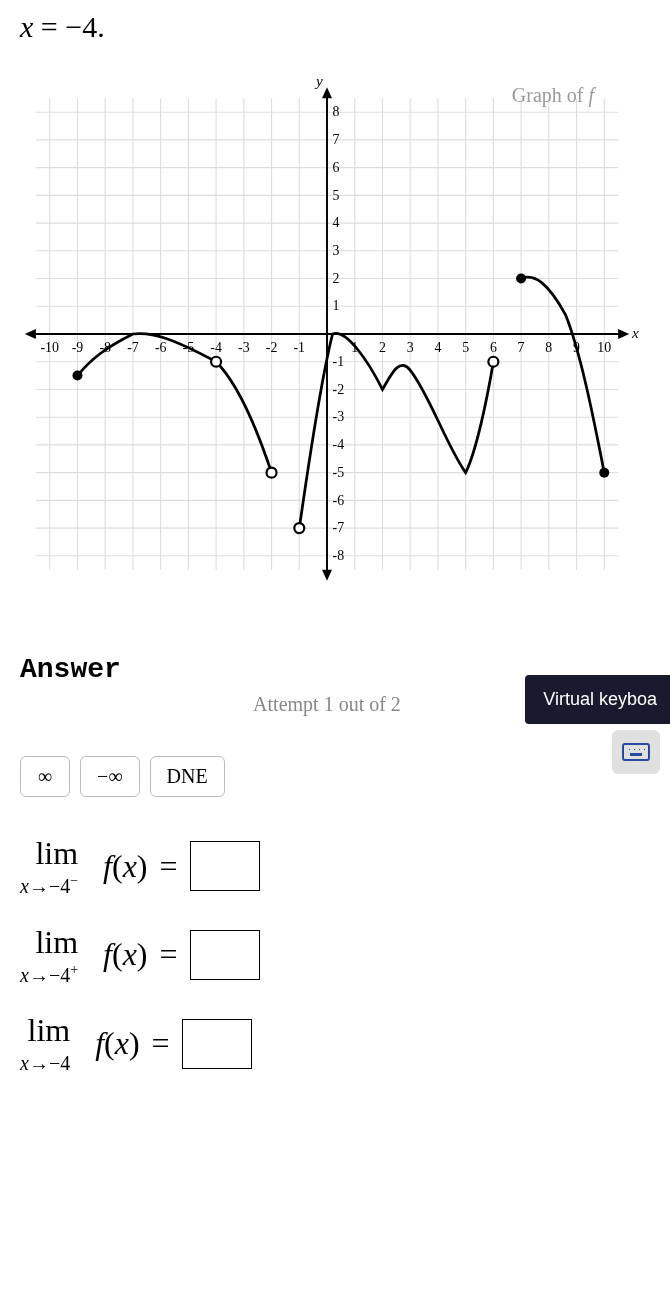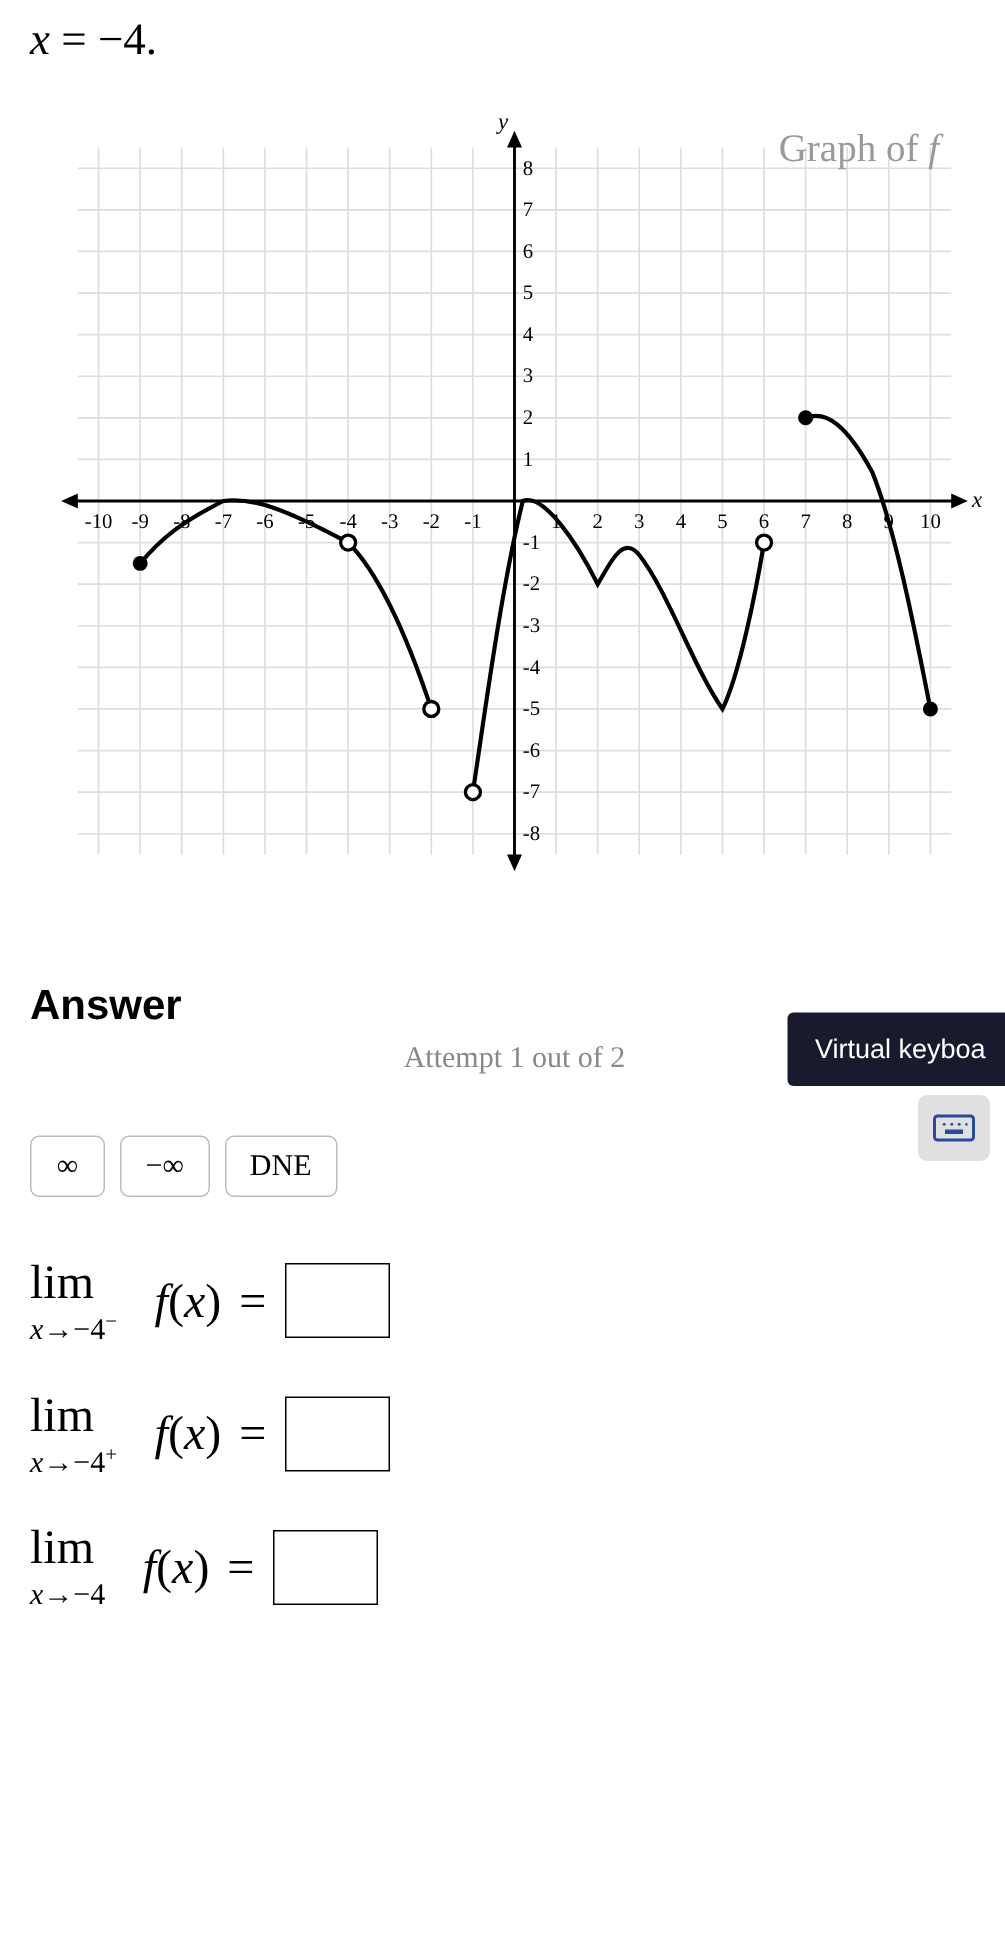--- a/index.html
+++ b/index.html
@@ -5,21 +5,21 @@
   * { box-sizing: border-box; }
   body {
     margin: 0;
     padding: 0;
     font-family: Georgia, 'Times New Roman', serif;
     background: #fff;
     color: #000;
     width: 670px;
   }
   .container {
-    padding: 10px 4px 40px 20px;
+    padding: 10px 36px 40px 20px;
     position: relative;
   }
   .problem-header {
     font-family: 'Times New Roman', serif;
     font-size: 30px;
     margin-bottom: 20px;
     font-style: italic;
   }
   .problem-header .num { font-style: normal; }
   .problem-header .dot { font-style: normal; }
@@ -28,31 +28,31 @@
     justify-content: center;
     margin: 30px 0 60px 0;
     position: relative;
   }
   .graph-label {
     position: absolute;
     right: 40px;
     top: 10px;
     font-family: Georgia, serif;
     color: #999;
-    font-size: 26px;
+    font-size: 20px;
   }
   .graph-label .f { font-style: italic; }
   svg.graph {
     overflow: visible;
   }
   .answer-section {
     margin-top: 40px;
   }
   .answer-heading {
-    font-family: Liberation Sans, sans-serif;
+    font-family: Liberation Mono, monospace;
     font-weight: bold;
     font-size: 28px;
     margin-bottom: 8px;
   }
   .attempt {
     font-family: Georgia, serif;
     color: #888;
     font-size: 20px;
     margin-bottom: 40px;
     text-align: center;
@@ -76,21 +76,21 @@
   .limit-row {
     display: flex;
     align-items: center;
     margin: 30px 0;
     font-family: 'Times New Roman', serif;
     font-size: 32px;
   }
   .limit-block {
     display: inline-flex;
     flex-direction: column;
-    align-items: flex-start;
+    align-items: flex-end;
     margin-right: 10px;
     line-height: 1;
   }
   .limit-top {
     font-size: 32px;
   }
   .limit-bottom {
     font-size: 20px;
     font-style: italic;
     margin-top: 5px;

